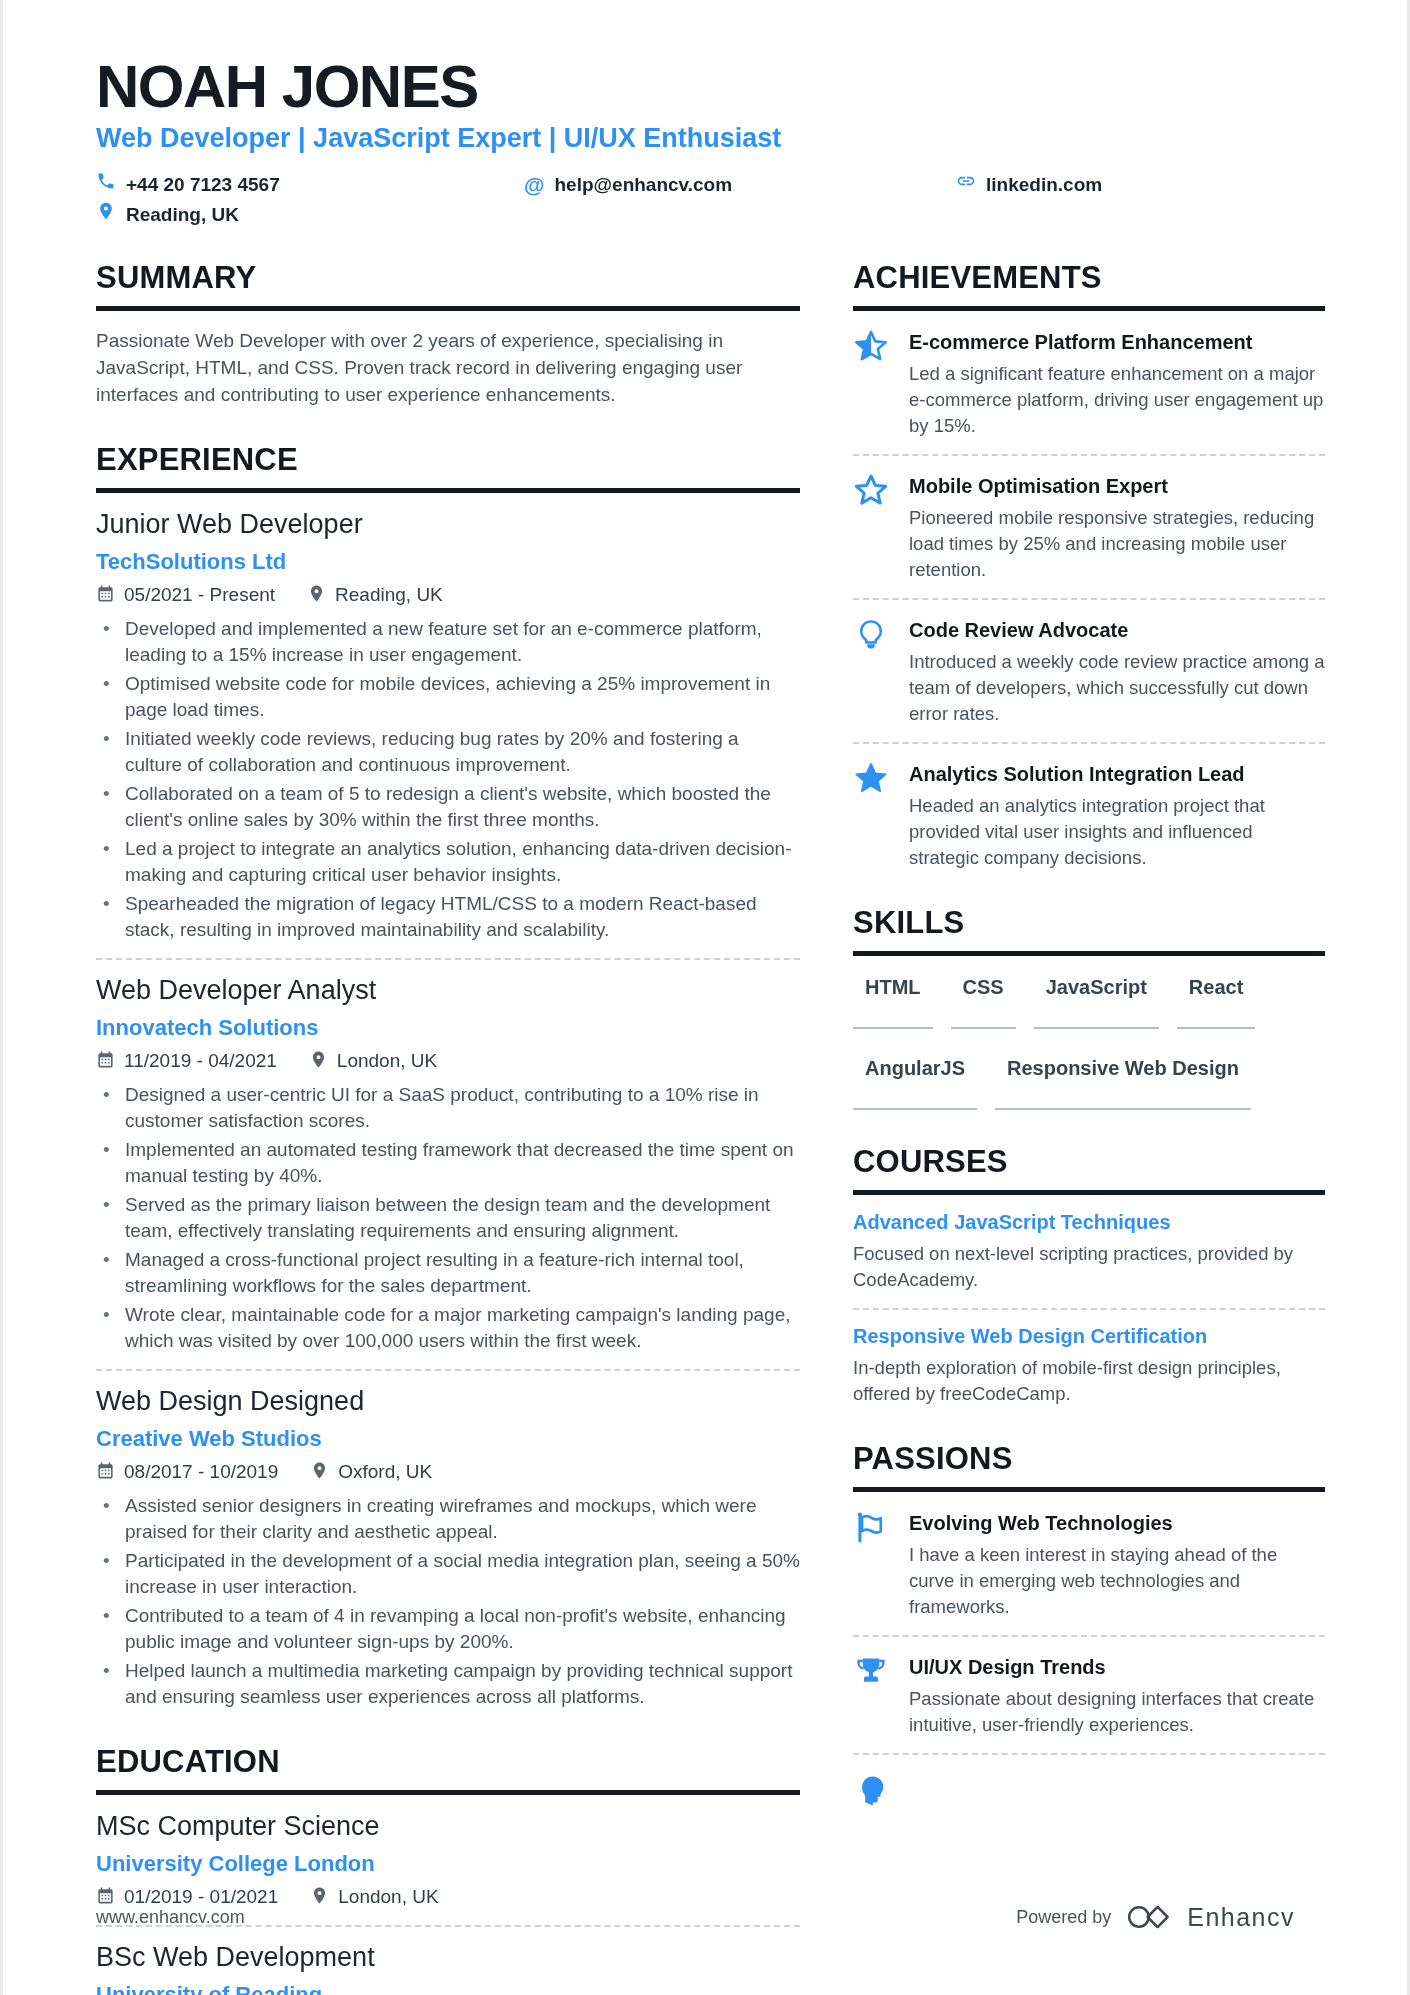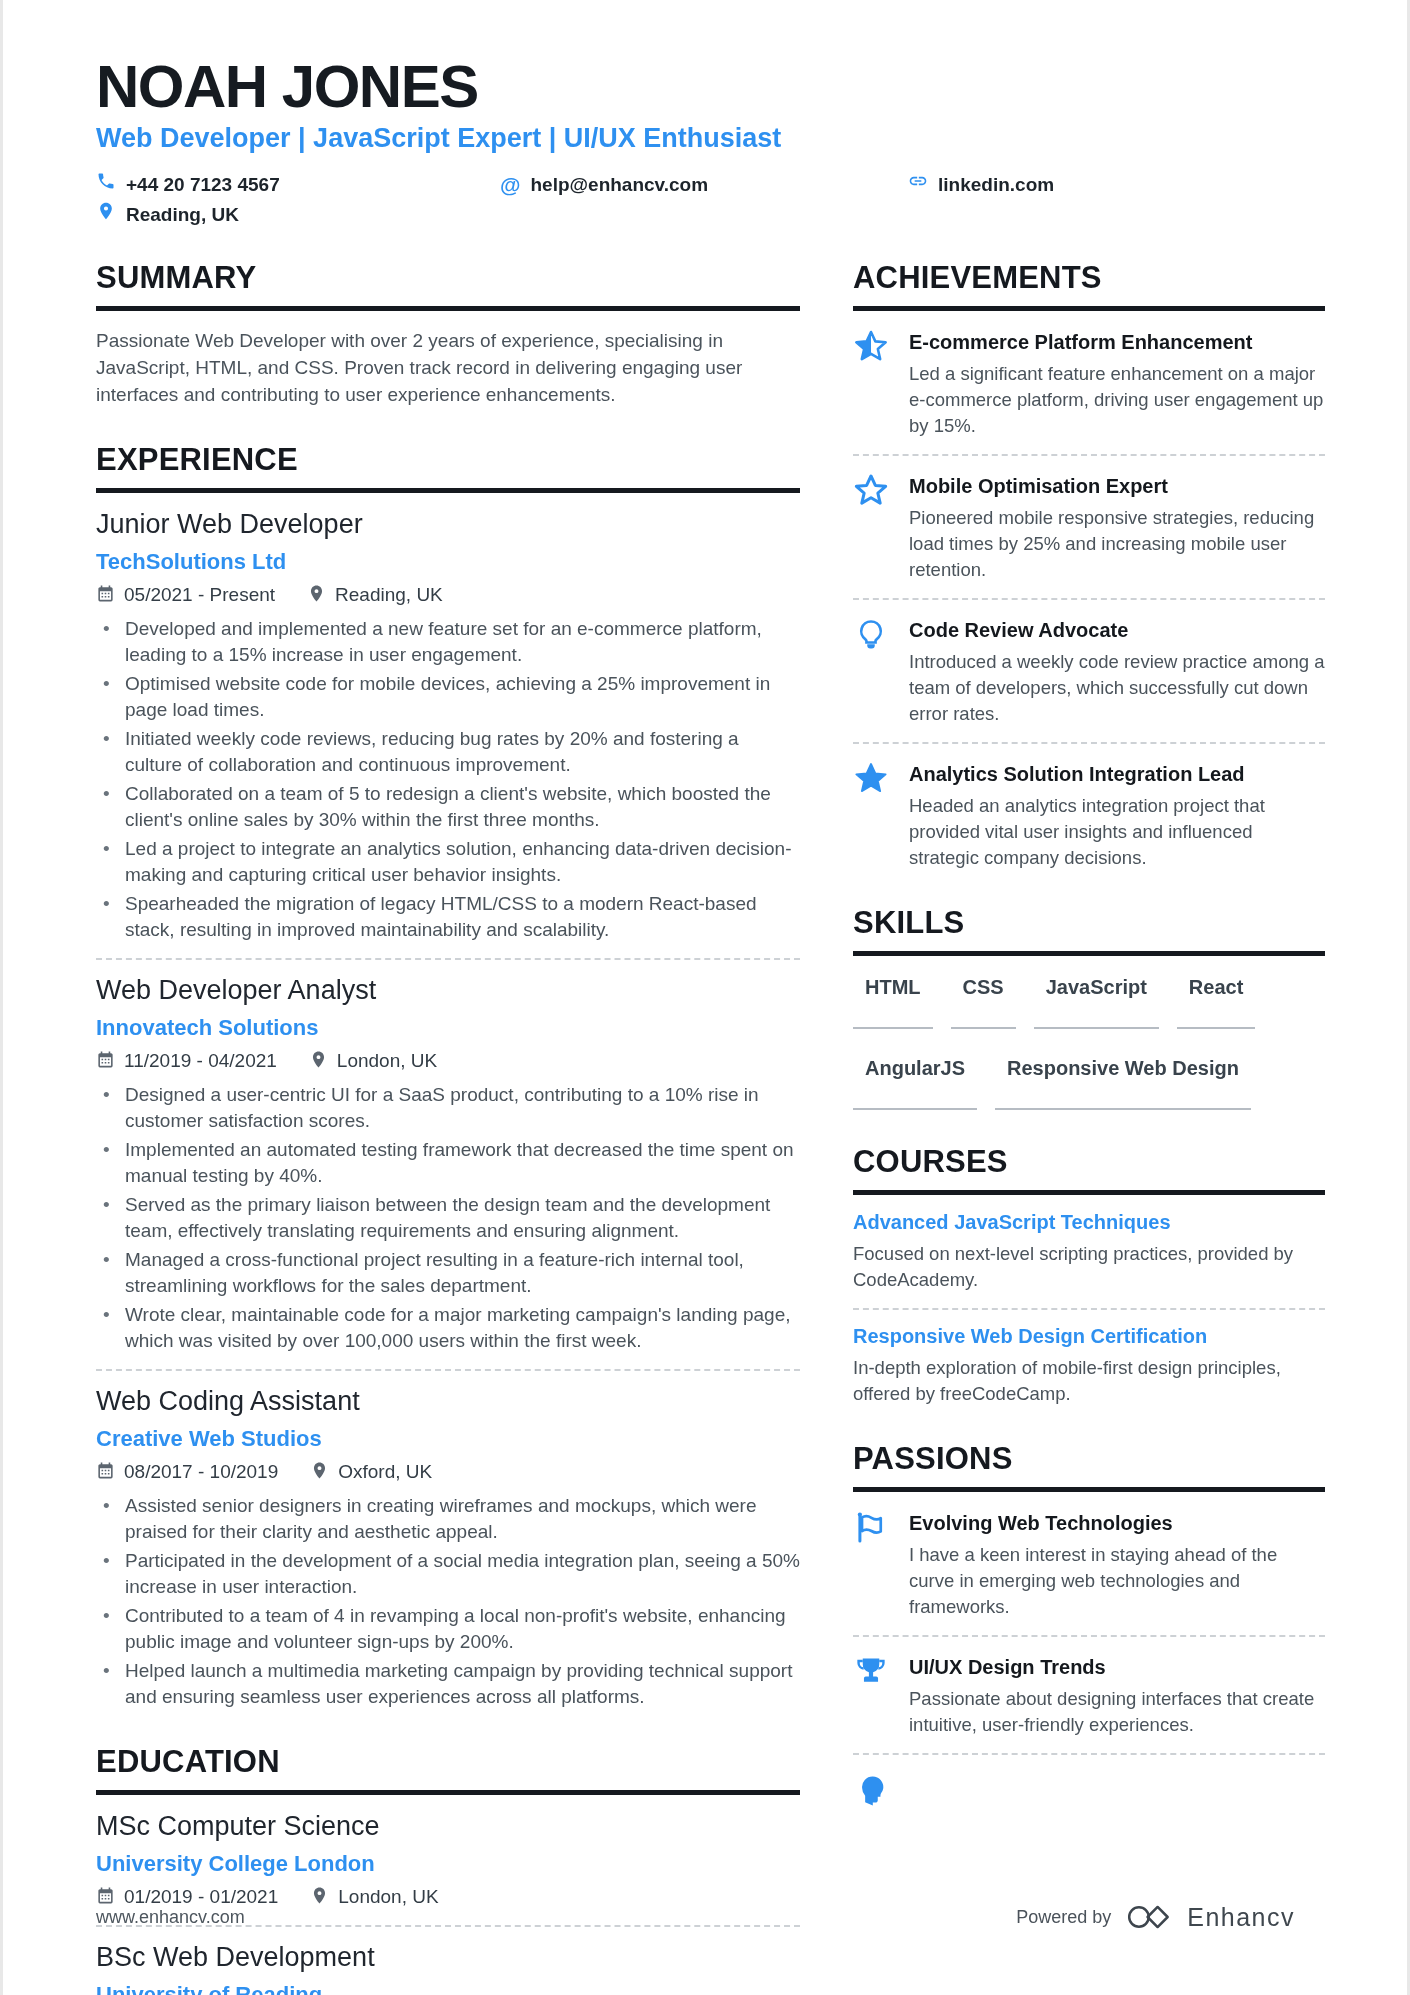--- a/index.html
+++ b/index.html
@@ -10,21 +10,21 @@
     font-family:"Liberation Sans","DejaVu Sans",sans-serif;
     color:#4a535b;
   }
   
   .header { padding:56px 88px 0 93px; }
   .name {
     margin:0 0 6px; font-size:60px; line-height:1.02; font-weight:700;
     letter-spacing:-1.5px; color:#161b21;
   }
   .subtitle { font-size:27px; font-weight:700; color:#2e90f0; margin:0 0 16px; }
-  .contact-grid { display:grid; grid-template-columns:404px 408px 1fr; }
+  .contact-grid { display:grid; grid-template-columns:404px 408px 1fr;gap:24px; }
   .contact { display:flex; align-items:center; gap:10px; font-size:19px; font-weight:700; color:#1d242b; line-height:30px; }
   .contact svg { width:20px; height:20px; fill:#2e90f0; flex:none; }
   .at-glyph { color:#2e90f0; font-size:21px; font-weight:700; line-height:20px; }
   
   .main { display:flex; gap:53px; padding:30px 88px 0 93px; }
   .col-left  { width:704px; flex:none; }
   .col-right { width:472px; flex:none; }
   h2.sec {
     font-size:31px; font-weight:800; color:#15191f; letter-spacing:.2px;
     margin:0 0 16px; padding-bottom:10px; border-bottom:5px solid #15191f;
@@ -159,21 +159,21 @@
             <li>Implemented an automated testing framework that decreased the time spent on manual testing by 40%.</li>
             <li>Served as the primary liaison between the design team and the development team, effectively translating requirements and ensuring alignment.</li>
             <li>Managed a cross-functional project resulting in a feature-rich internal tool, streamlining workflows for the sales department.</li>
             <li>Wrote clear, maintainable code for a major marketing campaign's landing page, which was visited by over 100,000 users within the first week.</li>
           </ul>
         </article>
 
         <hr class="dashed">
 
         <article class="job">
-          <h3 class="job-title">Web Coding Assistant</h3>
+          <h3 class="job-title">Web Design Designed</h3>
           <div class="company">Creative Web Studios</div>
           <div class="meta">
             <span class="meta-item">
               <span><svg viewBox="0 0 24 24">
                     <path d="M19 4h-1V2h-2v2H8V2H6v2H5c-1.1 0-2 .9-2 2v14a2 2 0 0 0 2 2h14a2 2 0 0 0 2-2V6c0-1.1-.9-2-2-2zm0 16H5V9h14v11zM7 11h2v2H7zm4 0h2v2h-2zm4 0h2v2h-2zM7 15h2v2H7zm4 0h2v2h-2zm4 0h2v2h-2z"></path>
                   </svg></span>
               <span>08/2017 - 10/2019</span>
             </span>
             <span class="meta-item">
               <span><svg viewBox="0 0 24 24">

